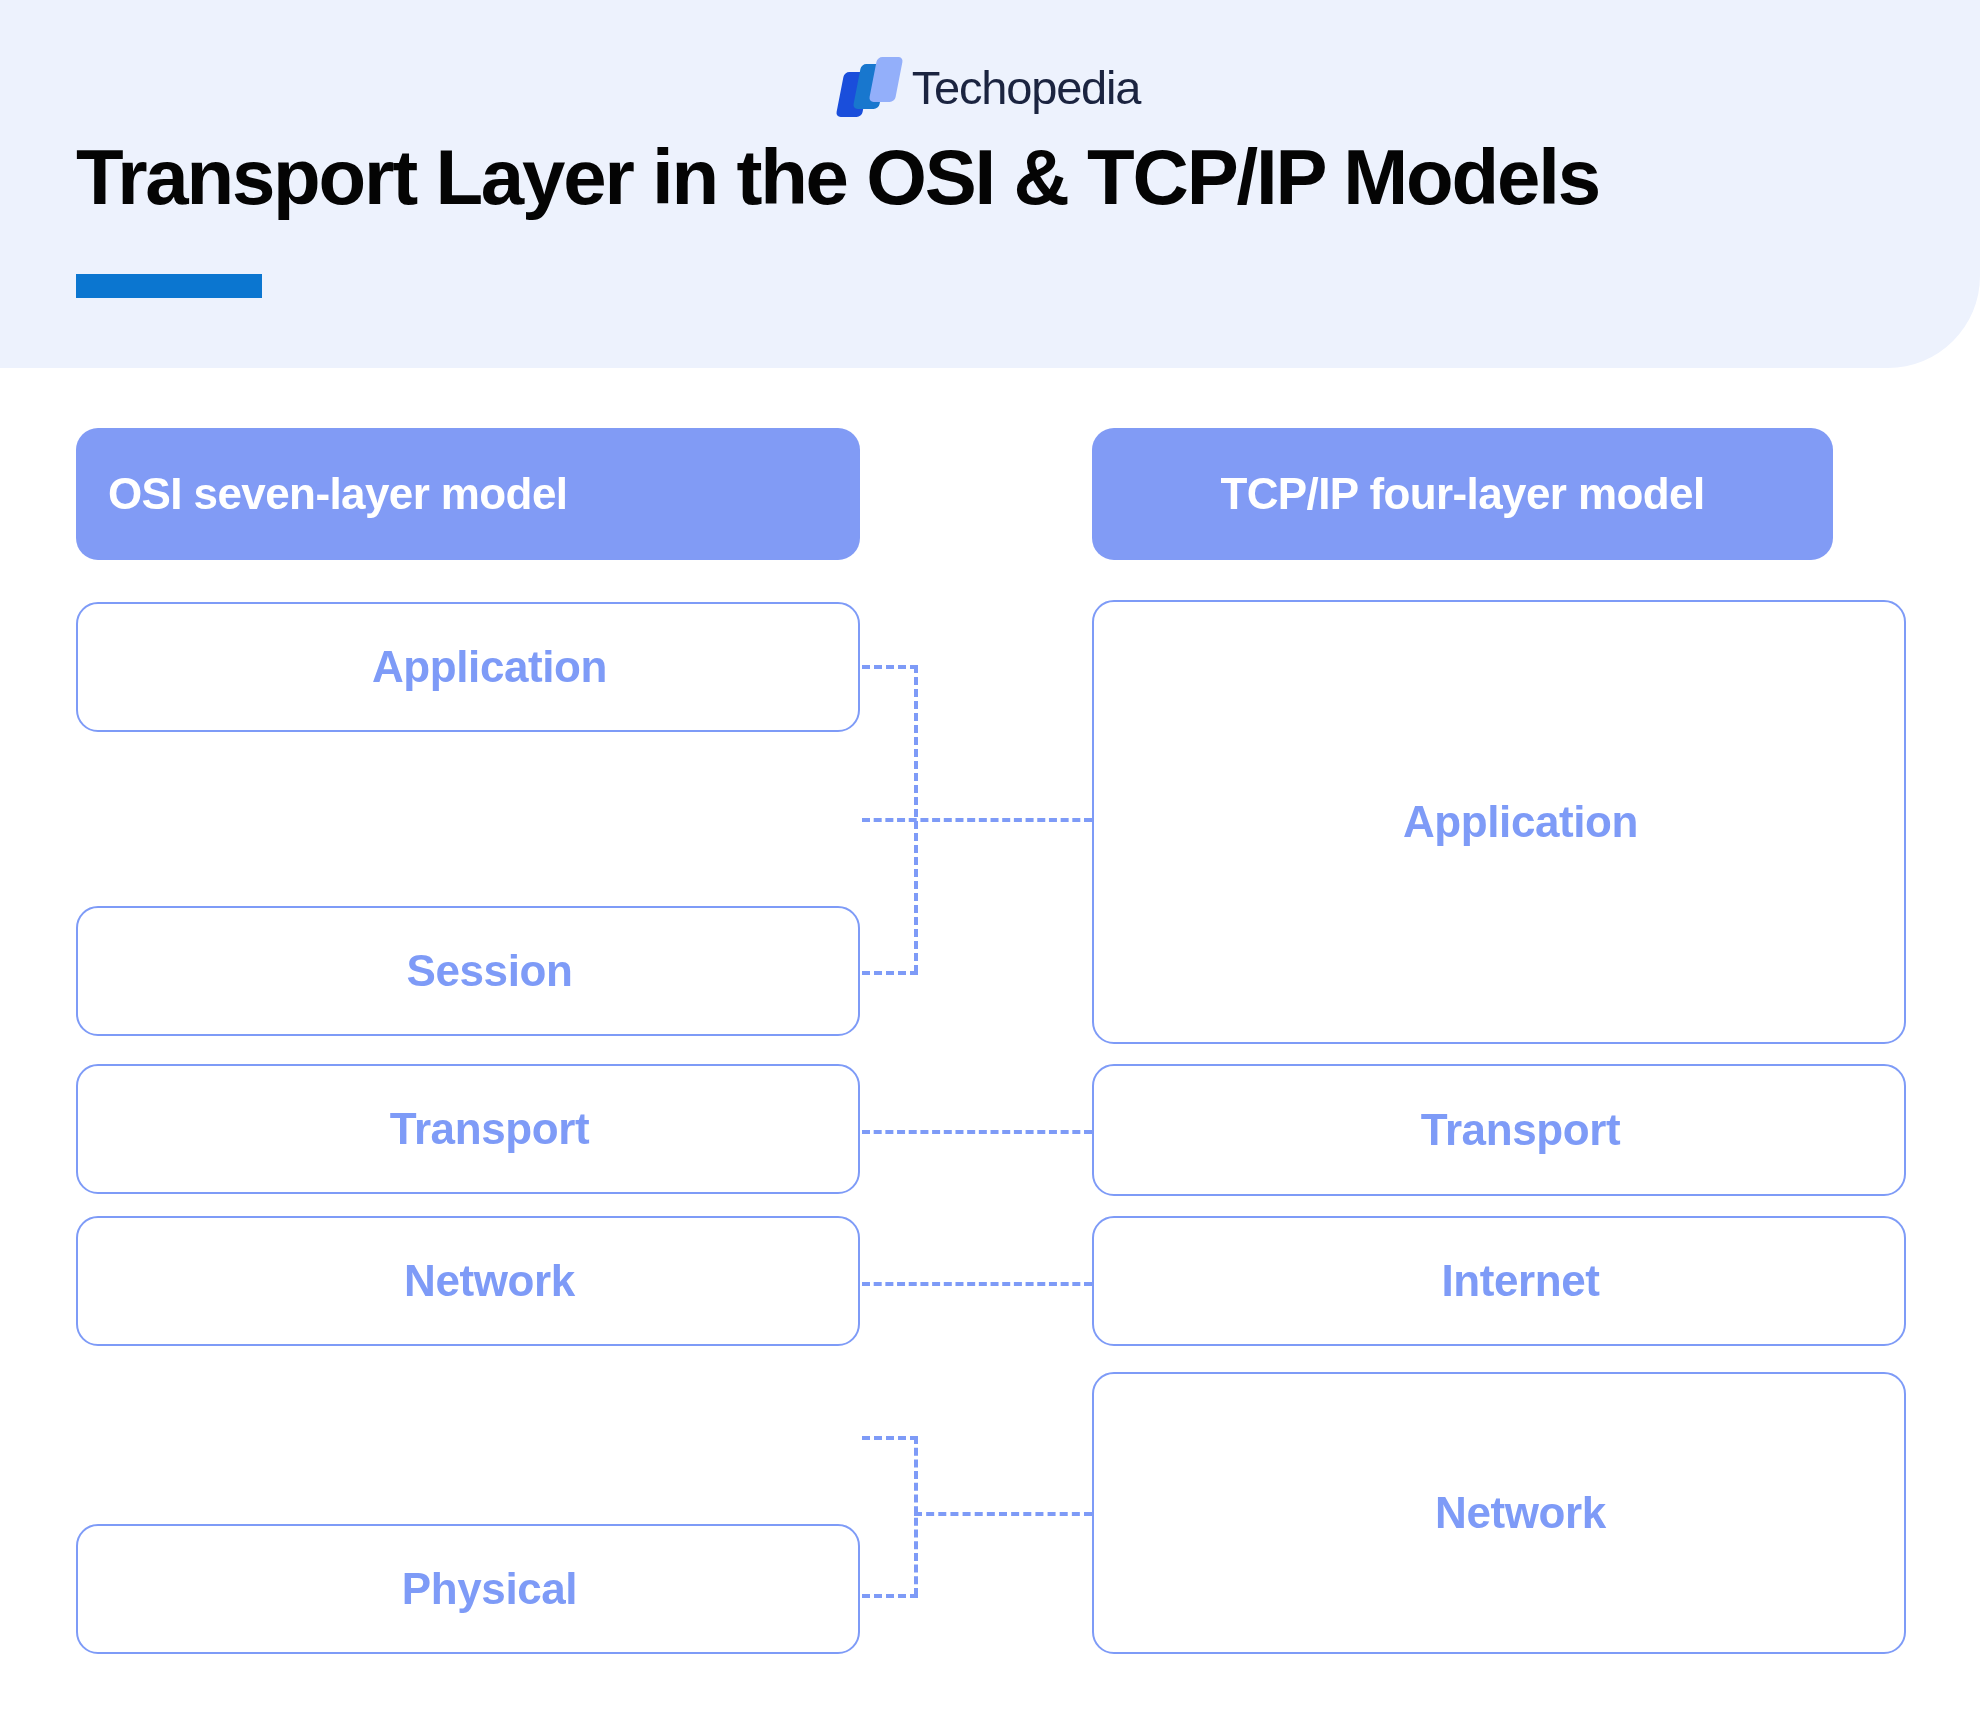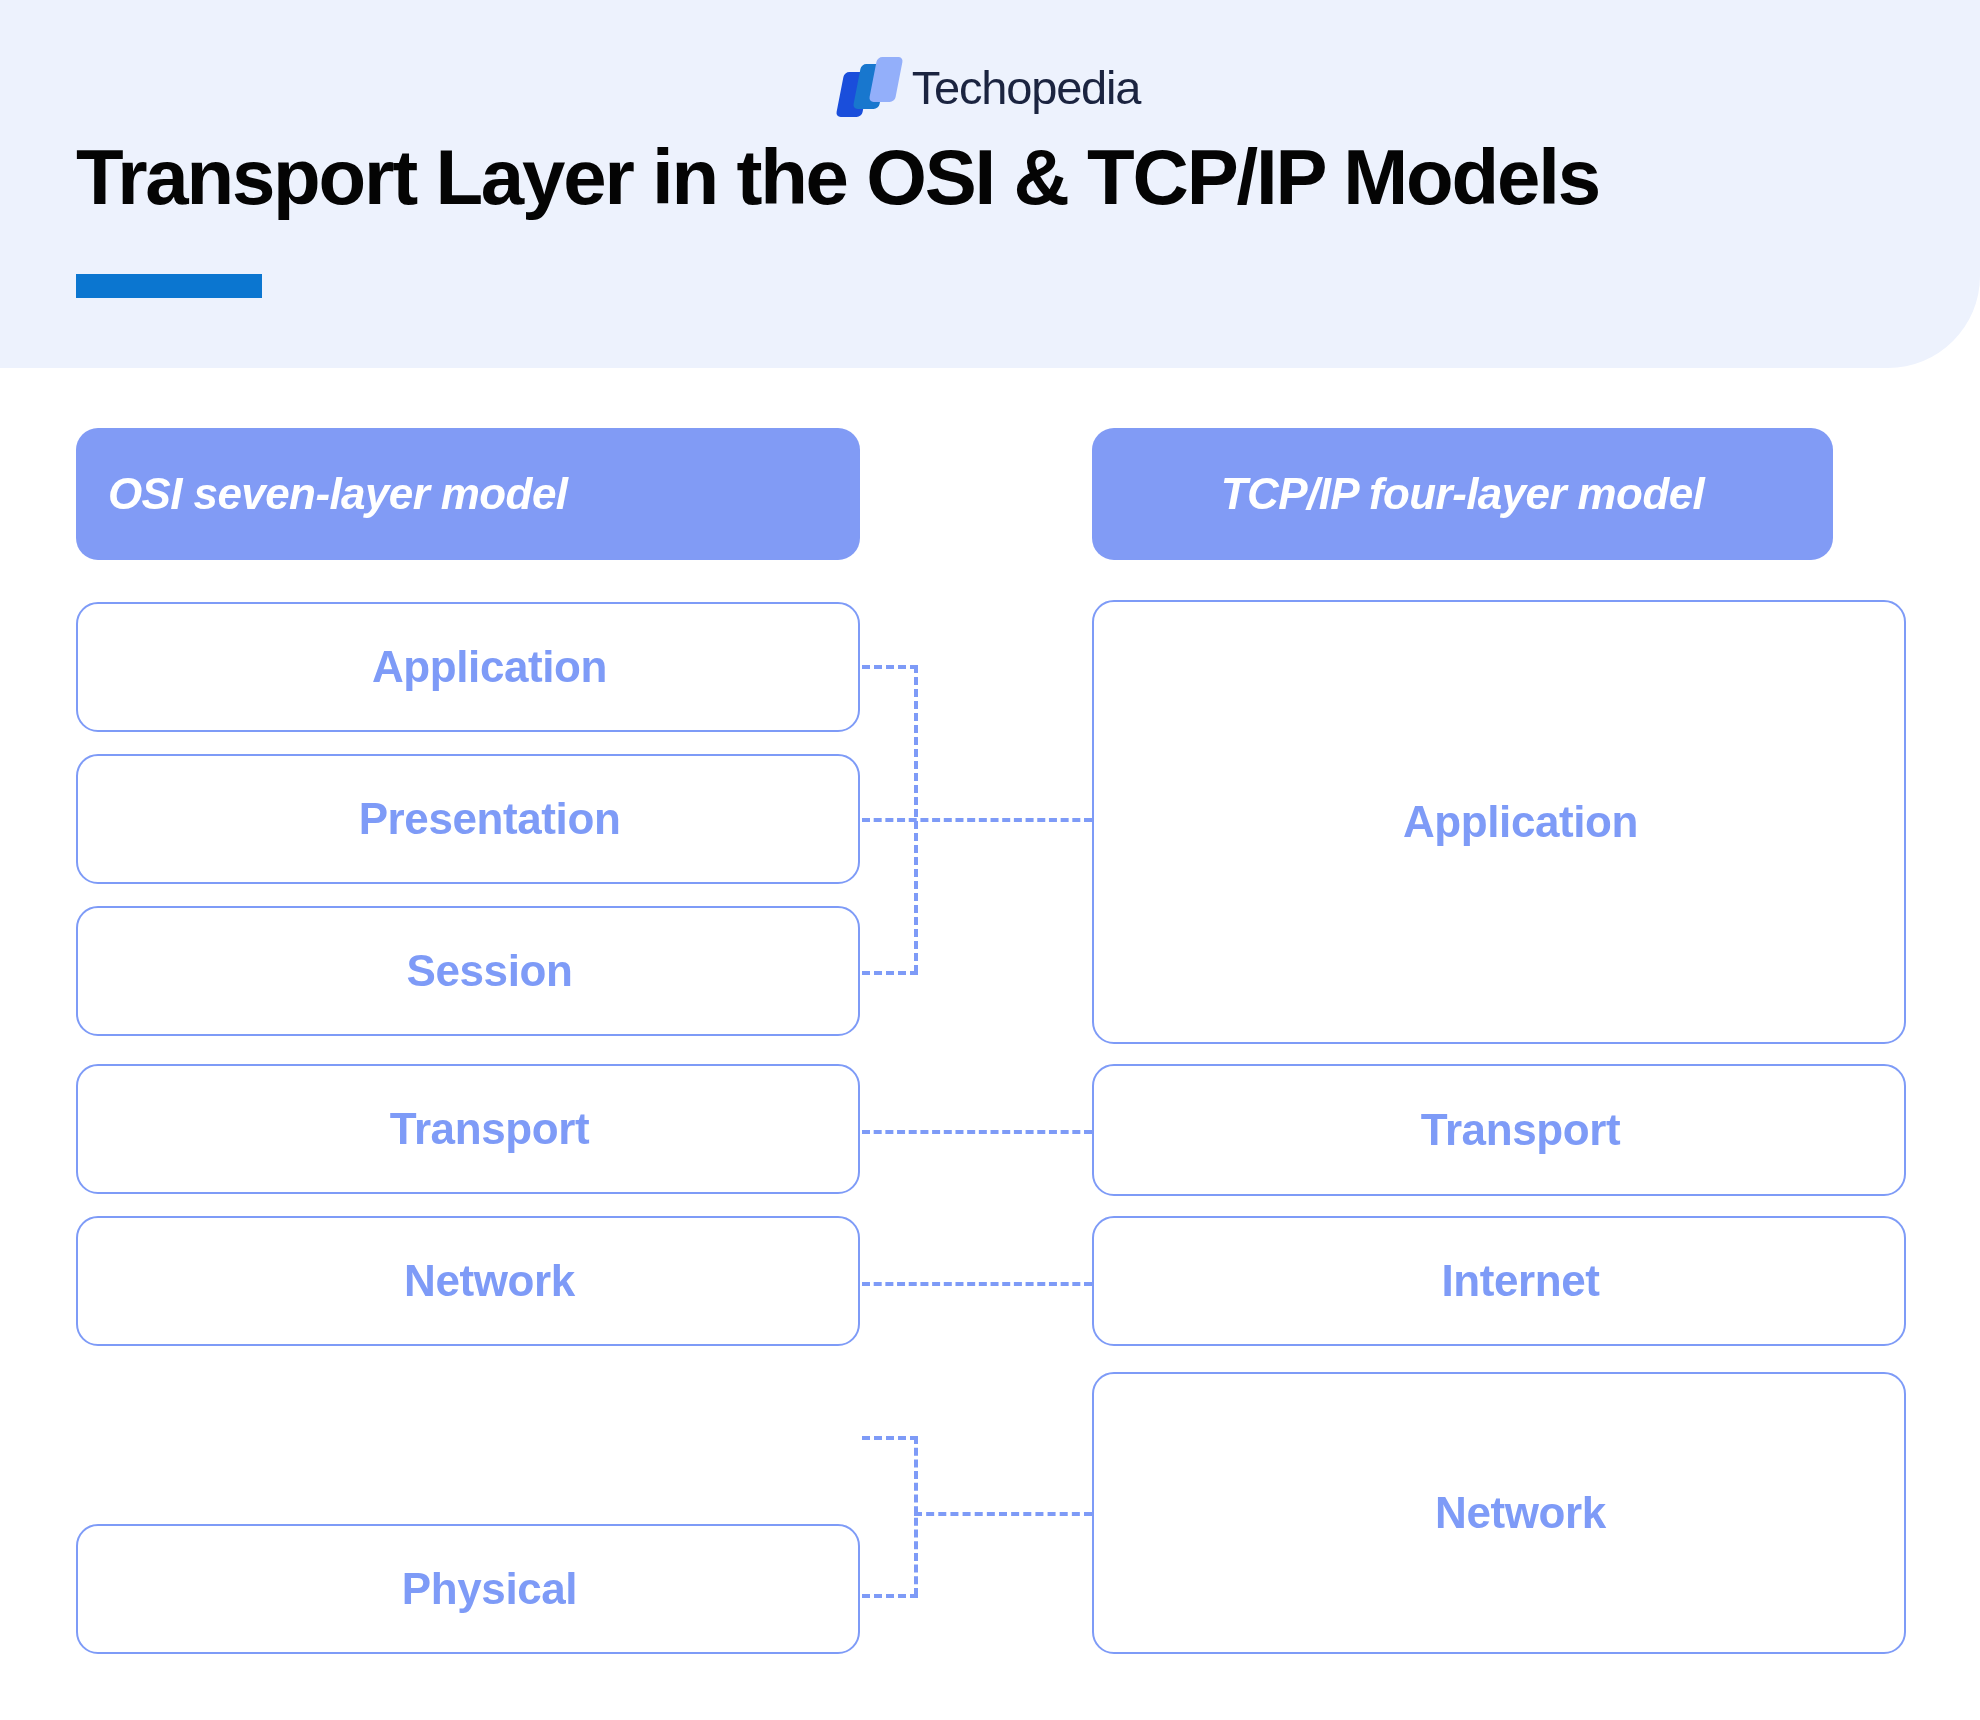--- a/index.html
+++ b/index.html
@@ -82,21 +82,20 @@
     height: 132px;
     background: #819BF5;
     border-radius: 22px;
     display: flex;
     align-items: center;
     padding-left: 32px;
     color: #ffffff;
     font-size: 44px;
     font-weight: bold;
     letter-spacing: -0.6px;
-    font-style: italic;
   }
   .banner-left  { left: 76px;  width: 784px; }
   .banner-right { left: 1092px; width: 741px; justify-content: center; padding-left: 0; }
 
   .layer-box {
     position: absolute;
     background: #ffffff;
     border: 2px solid #7E9BF7;
     border-radius: 22px;
     display: flex;
@@ -138,21 +137,20 @@
 
   <div class="page-title">Transport Layer in the OSI &amp; TCP/IP Models</div>
   <div class="title-rule"></div>
 
   <div class="diagram">
 
     <div class="banner banner-left">OSI seven-layer model</div>
     <div class="banner banner-right">TCP/IP four-layer model</div>
 
     <div class="layer-box" style="left:76px; top:602px; width:784px; height:130px;">Application</div>
-    <div class="layer-box" style="left:76px; top:754px; width:784px; height:130px;">Presentation</div>
     <div class="layer-box" style="left:76px; top:906px; width:784px; height:130px;">Session</div>
     <div class="layer-box" style="left:76px; top:1064px; width:784px; height:130px;">Transport</div>
     <div class="layer-box" style="left:76px; top:1216px; width:784px; height:130px;">Network</div>
     <div class="layer-box" style="left:76px; top:1524px; width:784px; height:130px;">Physical</div>
 
     <div class="layer-box" style="left:1092px; top:600px; width:814px; height:444px;">Application</div>
     <div class="layer-box" style="left:1092px; top:1064px; width:814px; height:132px;">Transport</div>
     <div class="layer-box" style="left:1092px; top:1216px; width:814px; height:130px;">Internet</div>
     <div class="layer-box" style="left:1092px; top:1372px; width:814px; height:282px;">Network</div>
 

